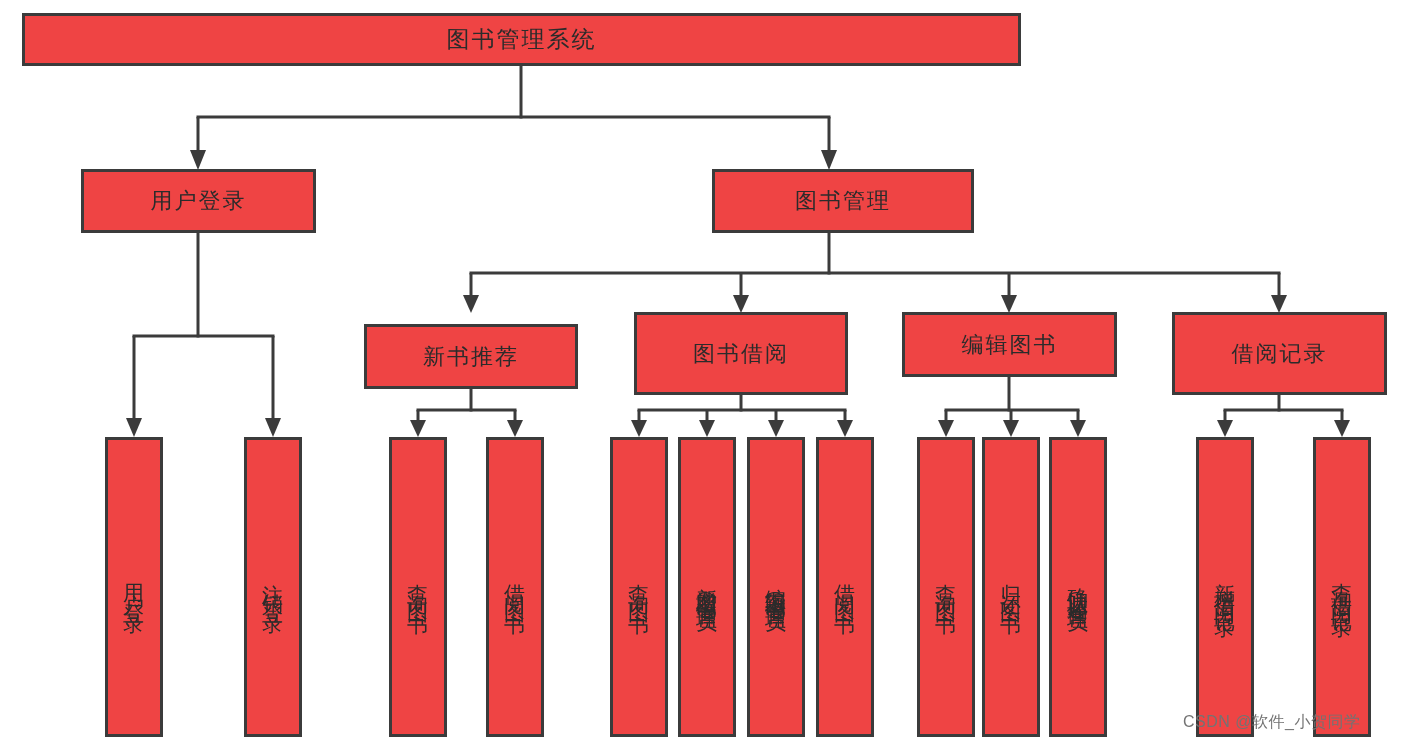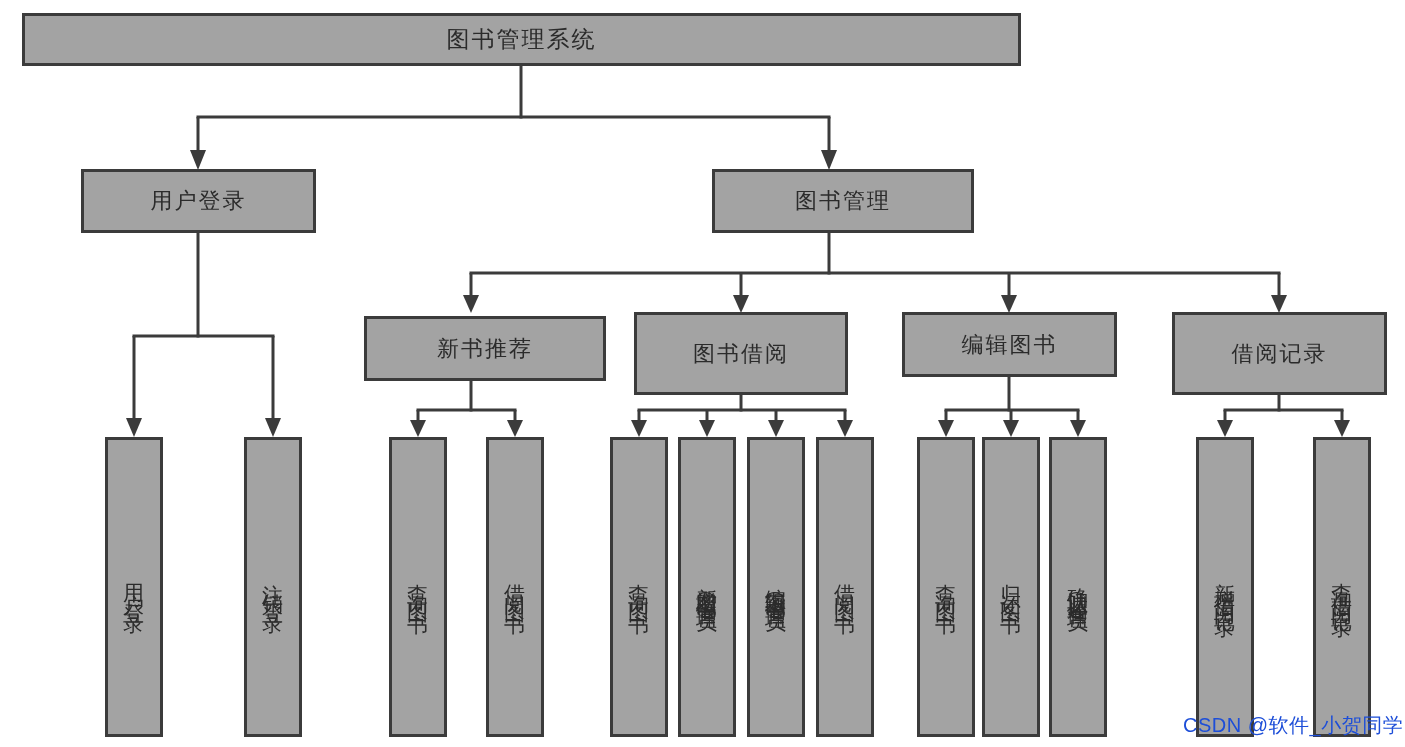--- a/index.html
+++ b/index.html
@@ -16,21 +16,21 @@
     left: 0; top: 0;
     width: 1405px; height: 747px;
     z-index: 1;
   }
   .connector-layer line { stroke: #3b3b3b; stroke-width: 3; }
   .connector-layer polygon { fill: #3b3b3b; }
   .node {
     position: absolute;
     box-sizing: border-box;
     border: 3px solid #3b3b3b;
-    background: #a3a3a3;
+    background: #ef4444;
     display: flex;
     align-items: center;
     justify-content: center;
     color: #2b2b2b;
     z-index: 2;
   }
   .node.h { font-size: 22px; letter-spacing: 2px; white-space: nowrap; }
   .node.root { font-size: 23px; }
   .node.vert {
     writing-mode: vertical-rl;
@@ -39,22 +39,22 @@
     letter-spacing: 10px;
     line-height: 1;
   }
   .node.vert.med { letter-spacing: 7px; }
   .node.vert.long { letter-spacing: 3.5px; }
   .watermark {
     position: absolute;
     left: 1183px;
     top: 712px;
     z-index: 5;
-    font-size: 20px;
-    color: #1d4ed8;
+    font-size: 16px;
+    color: #737373;
     white-space: nowrap;
     letter-spacing: 0.5px;
   }
 </style>
 </head>
 <body>
 
 <div class="stage">
 
   <svg class="connector-layer" viewBox="0 0 1405 747" xmlns="http://www.w3.org/2000/svg">
@@ -131,21 +131,21 @@
       <line x1="1342" y1="410" x2="1342" y2="422"></line>
       <polygon points="1334,420 1350,420 1342,437"></polygon>
     </g>
   </svg>
 
   <div class="node h root" style="left:22px; top:13px; width:999px; height:53px;">图书管理系统</div>
 
   <div class="node h" style="left:81px; top:169px; width:235px; height:64px;">用户登录</div>
   <div class="node h" style="left:712px; top:169px; width:262px; height:64px;">图书管理</div>
 
-  <div class="node h" style="left:364px; top:316px; width:242px; height:65px;">新书推荐</div>
+  <div class="node h" style="left:364px; top:324px; width:214px; height:65px;">新书推荐</div>
   <div class="node h" style="left:634px; top:312px; width:214px; height:83px;">图书借阅</div>
   <div class="node h" style="left:902px; top:312px; width:215px; height:65px;">编辑图书</div>
   <div class="node h" style="left:1172px; top:312px; width:215px; height:83px;">借阅记录</div>
 
   <div class="node vert" style="left:105px; top:437px; width:58px; height:300px;">用户登录</div>
   <div class="node vert" style="left:244px; top:437px; width:58px; height:300px;">注销登录</div>
 
   <div class="node vert" style="left:389px; top:437px; width:58px; height:300px;">查询图书</div>
   <div class="node vert" style="left:486px; top:437px; width:58px; height:300px;">借阅图书</div>
 

